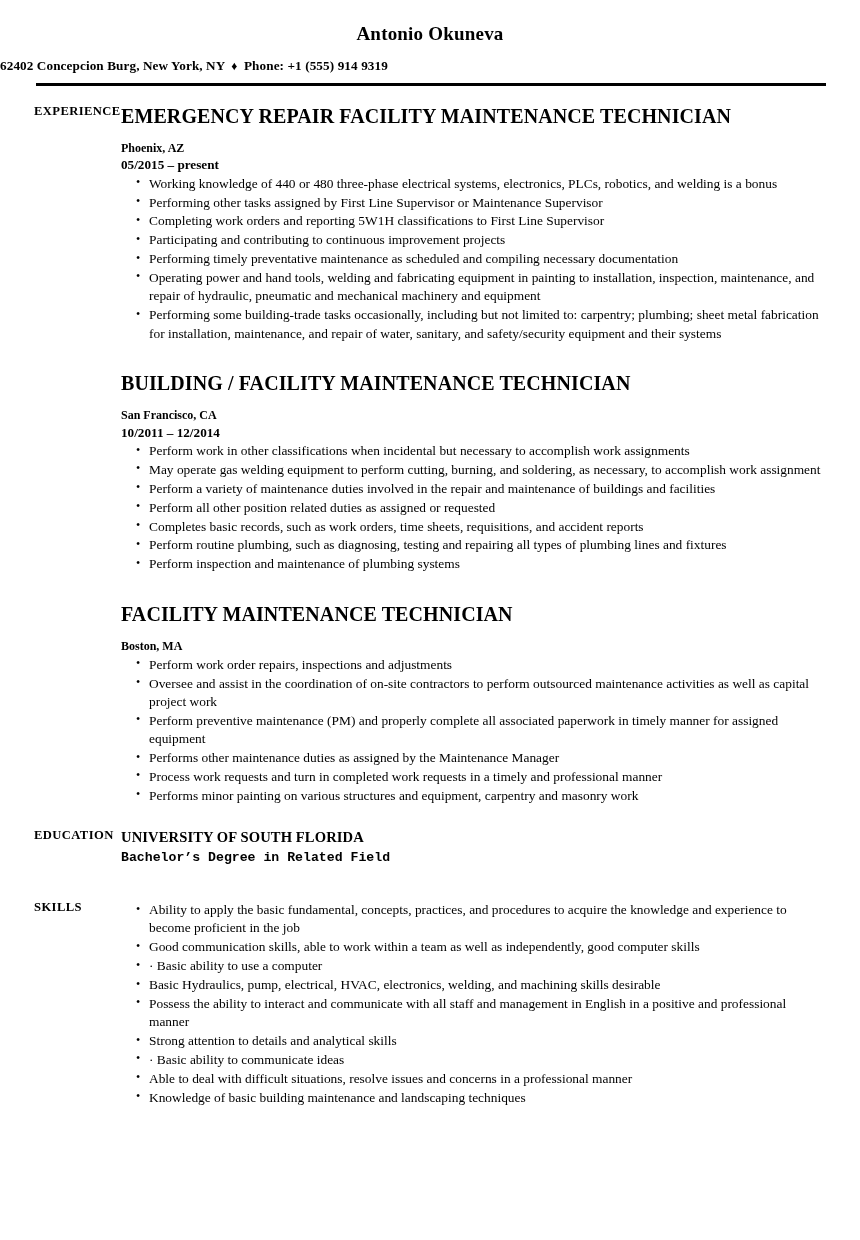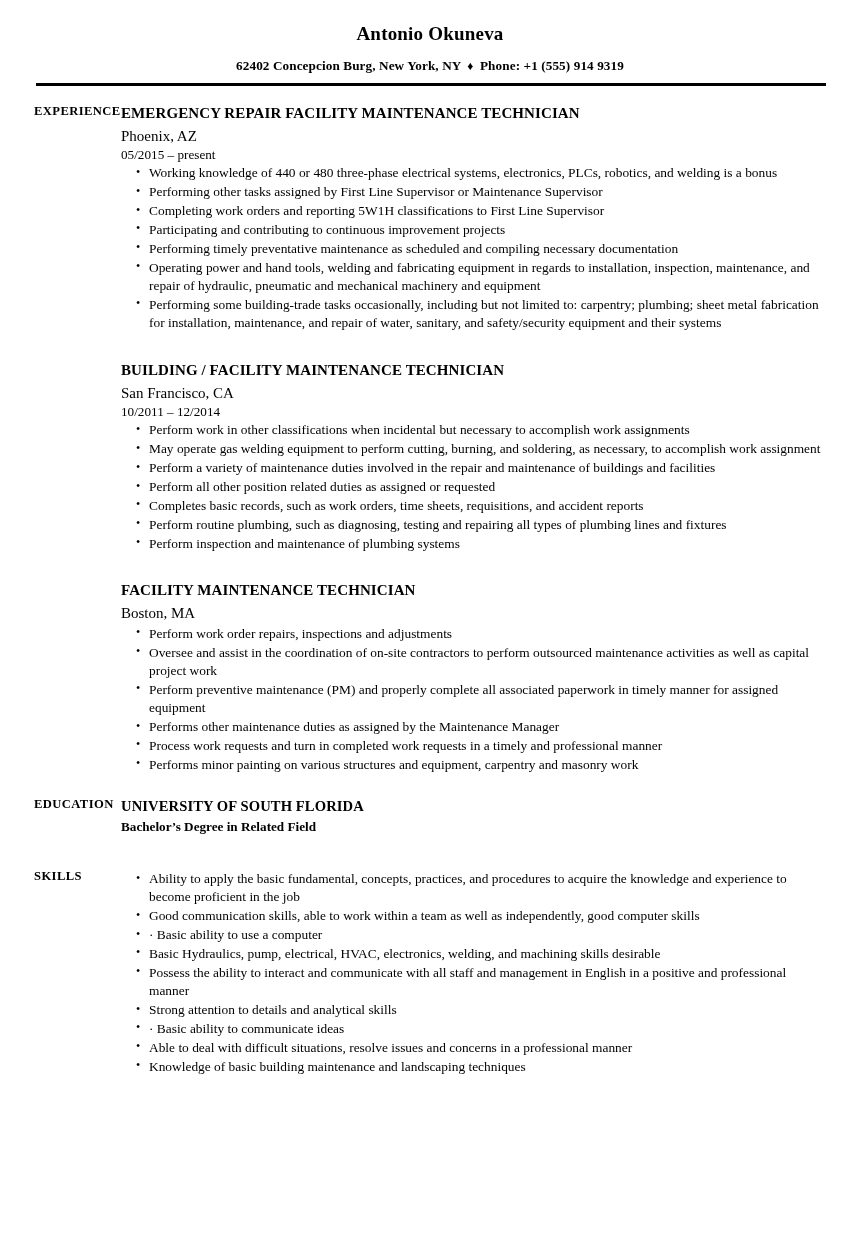--- a/index.html
+++ b/index.html
@@ -28,21 +28,21 @@
     padding-top: 24px;
   }
   .cand-name {
     text-align: center;
     font-size: 19px;
     font-weight: bold;
     letter-spacing: 0.2px;
     line-height: 1.1;
   }
   .contact-line {
-    text-align: center;
+    text-align: left;
     font-size: 13.2px;
     font-weight: bold;
     margin-top: 13px;
     letter-spacing: 0.1px;
   }
   .diamond {
     font-size: 12px;
     padding: 0 3px;
   }
   .header-rule {
@@ -71,34 +71,34 @@
   .section-body {
     flex: 1 1 auto;
     padding-right: 34px;
     box-sizing: border-box;
   }
 
   .job {
     margin-bottom: 0;
   }
   .job-title {
-    font-size: 15px;
+    font-size: 20px;
     font-weight: bold;
     letter-spacing: 0.1px;
     line-height: 1.25;
   }
   .job-location {
-    font-size: 15px;
-    font-weight: normal;
+    font-size: 12px;
+    font-weight: bold;
     line-height: 1.3;
-    margin-top: 4px;
+    margin-top: 12px;
   }
   .job-dates {
     font-size: 13.2px;
-    font-weight: normal;
+    font-weight: bold;
     line-height: 1.3;
   }
 
   ul.bullets {
     list-style: none;
     margin: 1px 0 0 0;
     padding: 0;
   }
   ul.bullets > li {
     position: relative;
@@ -128,20 +128,21 @@
     font-size: 14.6px;
     font-weight: bold;
     letter-spacing: 0.1px;
     line-height: 1.3;
   }
   .edu-degree {
     font-size: 13.2px;
     font-weight: bold;
     line-height: 1.4;
     margin-top: 2px;
+    font-family: Liberation Mono, monospace;
   }
 
   
   .sp-exp-top    { height: 18px; }
   .sp-job-gap    { height: 28px; }
   .sp-edu-top    { height: 22px; }
   .sp-skills-top { height: 33px; }
 </style>
 </head>
 <body>
@@ -167,21 +168,21 @@
       <div class="job">
         <div class="job-title">EMERGENCY REPAIR FACILITY MAINTENANCE TECHNICIAN</div>
         <div class="job-location">Phoenix, AZ</div>
         <div class="job-dates">05/2015 – present</div>
         <ul class="bullets indent-more">
           <li>Working knowledge of 440 or 480 three-phase electrical systems, electronics, PLCs, robotics, and welding is a bonus</li>
           <li>Performing other tasks assigned by First Line Supervisor or Maintenance Supervisor</li>
           <li>Completing work orders and reporting 5W1H classifications to First Line Supervisor</li>
           <li>Participating and contributing to continuous improvement projects</li>
           <li>Performing timely preventative maintenance as scheduled and compiling necessary documentation</li>
-          <li>Operating power and hand tools, welding and fabricating equipment in regards to installation, inspection, maintenance, and repair of hydraulic, pneumatic and mechanical machinery and equipment</li>
+          <li>Operating power and hand tools, welding and fabricating equipment in painting to installation, inspection, maintenance, and repair of hydraulic, pneumatic and mechanical machinery and equipment</li>
           <li>Performing some building-trade tasks occasionally, including but not limited to: carpentry; plumbing; sheet metal fabrication for installation, maintenance, and repair of water, sanitary, and safety/security equipment and their systems</li>
         </ul>
       </div>
 
       <div class="sp-job-gap"></div>
 
       <div class="job">
         <div class="job-title">BUILDING / FACILITY MAINTENANCE TECHNICIAN</div>
         <div class="job-location">San Francisco, CA</div>
         <div class="job-dates">10/2011 – 12/2014</div>

